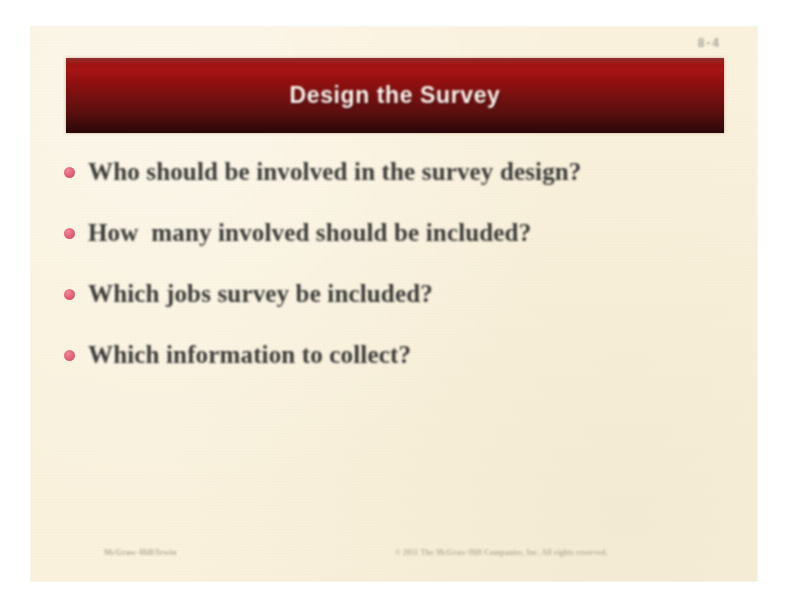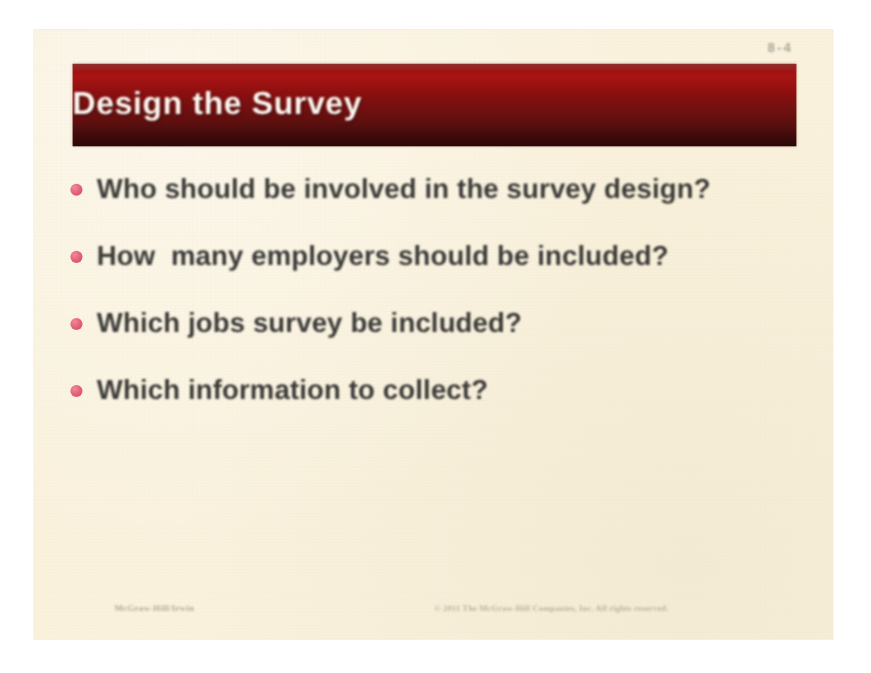--- a/index.html
+++ b/index.html
@@ -84,22 +84,23 @@
     position: absolute;
     left: 0; right: 0; top: 0;
     height: 9%;
     background: linear-gradient(to bottom, rgba(255,180,170,0.22), rgba(255,255,255,0));
   }
   #title-text {
     position: absolute;
     left: 0; right: 0;
     top: 50%;
     transform: translateY(-52%);
+    text-align: center;
     font-family: "Liberation Sans", sans-serif;
-    font-size: 29px;
+    font-size: 23px;
     font-weight: bold;
     color: #fdf6ef;
     letter-spacing: 0.6px;
     text-shadow: 1px 1px 2px rgba(0,0,0,0.55);
     filter: blur(0.85px);
   }
 
   
   #bullet-list {
     position: absolute;
@@ -119,21 +120,21 @@
     position: absolute;
     left: 2px;
     top: 12px;
     width: 11px;
     height: 11px;
     border-radius: 50%;
     background: radial-gradient(circle at 35% 32%, #f2889a 0%, #e4657c 45%, #cf4a62 100%);
     filter: blur(0.7px);
   }
   .bullet-text {
-    font-family: Liberation Sans, sans-serif;
+    font-family: Liberation Serif, serif;
     font-size: 25px;
     font-weight: bold;
     color: #3b3a38;
     line-height: 1.12;
     letter-spacing: 0.15px;
     filter: blur(0.9px);
     white-space: pre;
   }
 
   
@@ -178,21 +179,21 @@
 
     <div id="bullet-list">
 
       <div class="bullet-row">
         <span class="bullet-marker"></span>
         <span class="bullet-text">Who should be involved in the survey design?</span>
       </div>
 
       <div class="bullet-row">
         <span class="bullet-marker"></span>
-        <span class="bullet-text">How  many employers should be included?</span>
+        <span class="bullet-text">How  many involved should be included?</span>
       </div>
 
       <div class="bullet-row">
         <span class="bullet-marker"></span>
         <span class="bullet-text">Which jobs survey be included?</span>
       </div>
 
       <div class="bullet-row">
         <span class="bullet-marker"></span>
         <span class="bullet-text">Which information to collect?</span>

